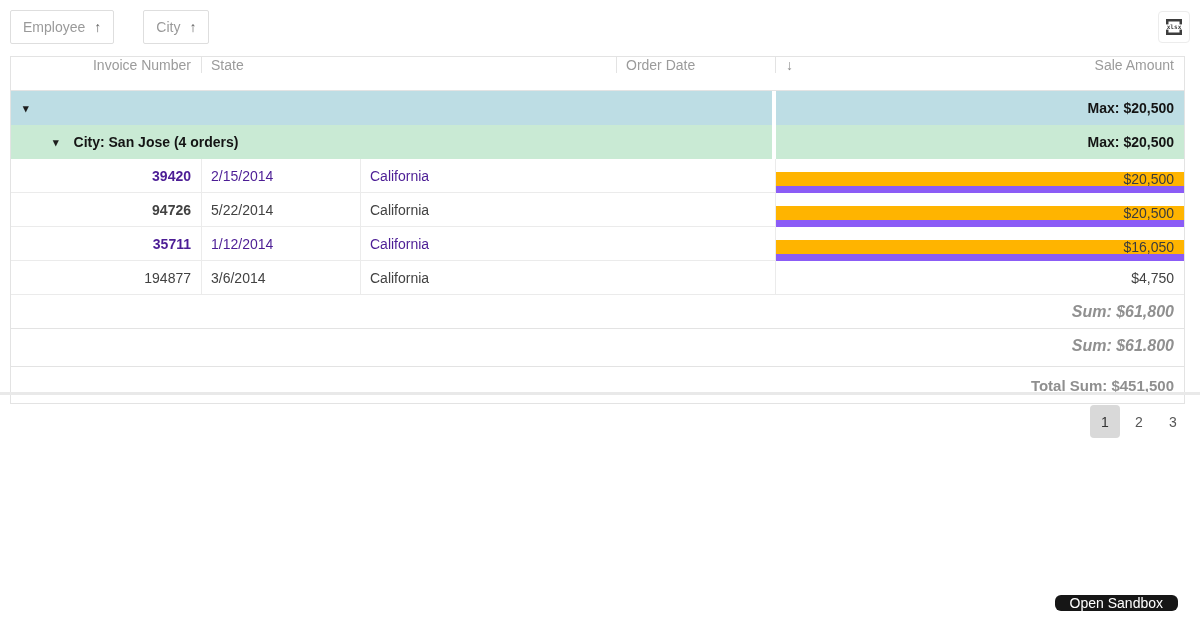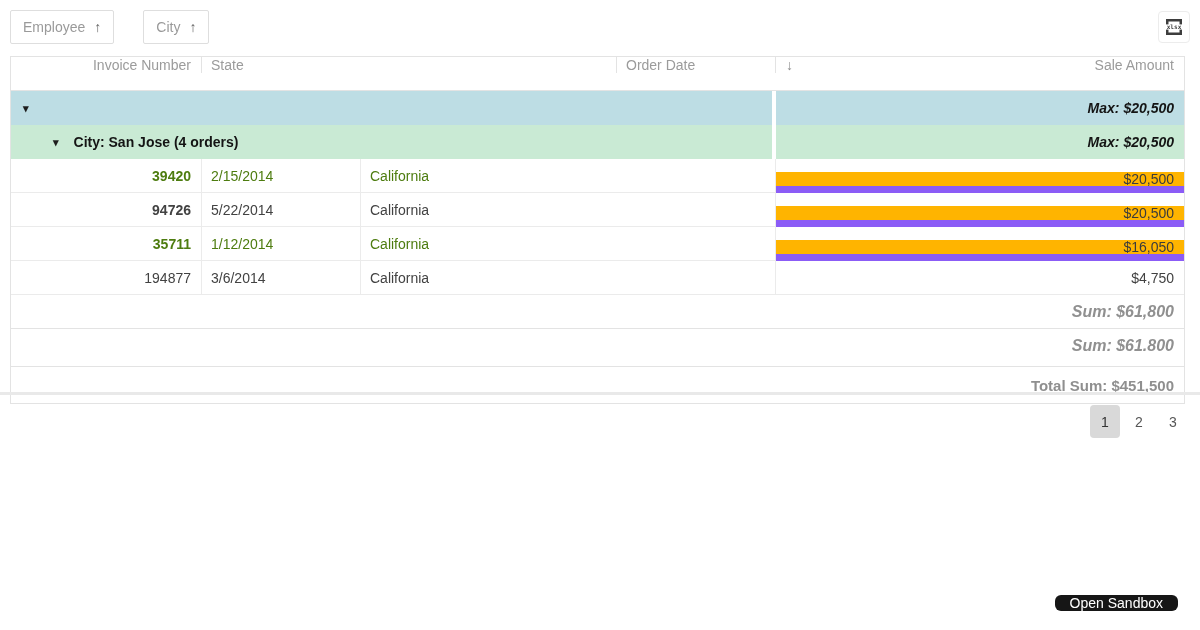--- a/index.html
+++ b/index.html
@@ -30,29 +30,29 @@
   .scroll-area { height:260px; overflow:hidden; }
 
   .group-row { height:34px; display:flex; align-items:stretch; font-weight:bold; font-size:14px; color:#141414; }
   .group-row.lvl1 { background:#bddde4; }
   .group-row.lvl2 { background:#c9ead4; }
   .grp-left { width:765px; display:flex; align-items:center; border-right:4px solid #fff; }
   .grp-toggle { font-size:11px; color:#1d1d1d; cursor:pointer; line-height:1; }
   .lvl1 .grp-toggle { margin-left:12px; }
   .lvl2 .grp-toggle { margin-left:42px; }
   .grp-label { margin-left:15px; }
-  .grp-agg { flex:1; display:flex; align-items:center; justify-content:flex-end; padding-right:10px;font-style:italic; }
+  .grp-agg { flex:1; display:flex; align-items:center; justify-content:flex-end; padding-right:10px; }
 
   .row { display:flex; height:34px; font-size:14px; }
   .cell { display:flex; align-items:center; border-bottom:1px solid #ebebeb; color:#424242; }
   .c-invoice { width:191px; justify-content:flex-end; padding-right:10px; border-right:1px solid #ebebeb; }
   .c-date    { width:159px; padding-left:9px; border-right:1px solid #ebebeb; }
   .c-state   { width:415px; padding-left:9px; border-right:1px solid #ebebeb; }
   .c-amount  { flex:1; justify-content:flex-end; padding-right:10px; }
-  .row.dim .c-invoice, .row.dim .c-date, .row.dim .c-state { color:#4d7c0f; }
+  .row.dim .c-invoice, .row.dim .c-date, .row.dim .c-state { color:#4c1d95; }
   .bold-num { font-weight:bold; }
   .c-amount.hl { background:#ffb400; color:#3b3b3b; border-bottom:7px solid #8b5cf6;margin-top:13px; }
 
   .sum-row { height:34px; display:flex; align-items:center; justify-content:flex-end;
              padding-right:10px; font-size:16px; font-weight:bold; font-style:italic; color:#909090; }
   .sum-row.first { border-bottom:1px solid #e3e3e3; height:34px; }
 
   .total-row { height:37px; display:flex; align-items:center; justify-content:flex-end;
                padding-right:10px; font-size:15px; font-weight:bold; color:#8f8f8f;
                border-top:1px solid #e3e3e3; background:#fff;margin-top:15px; }

